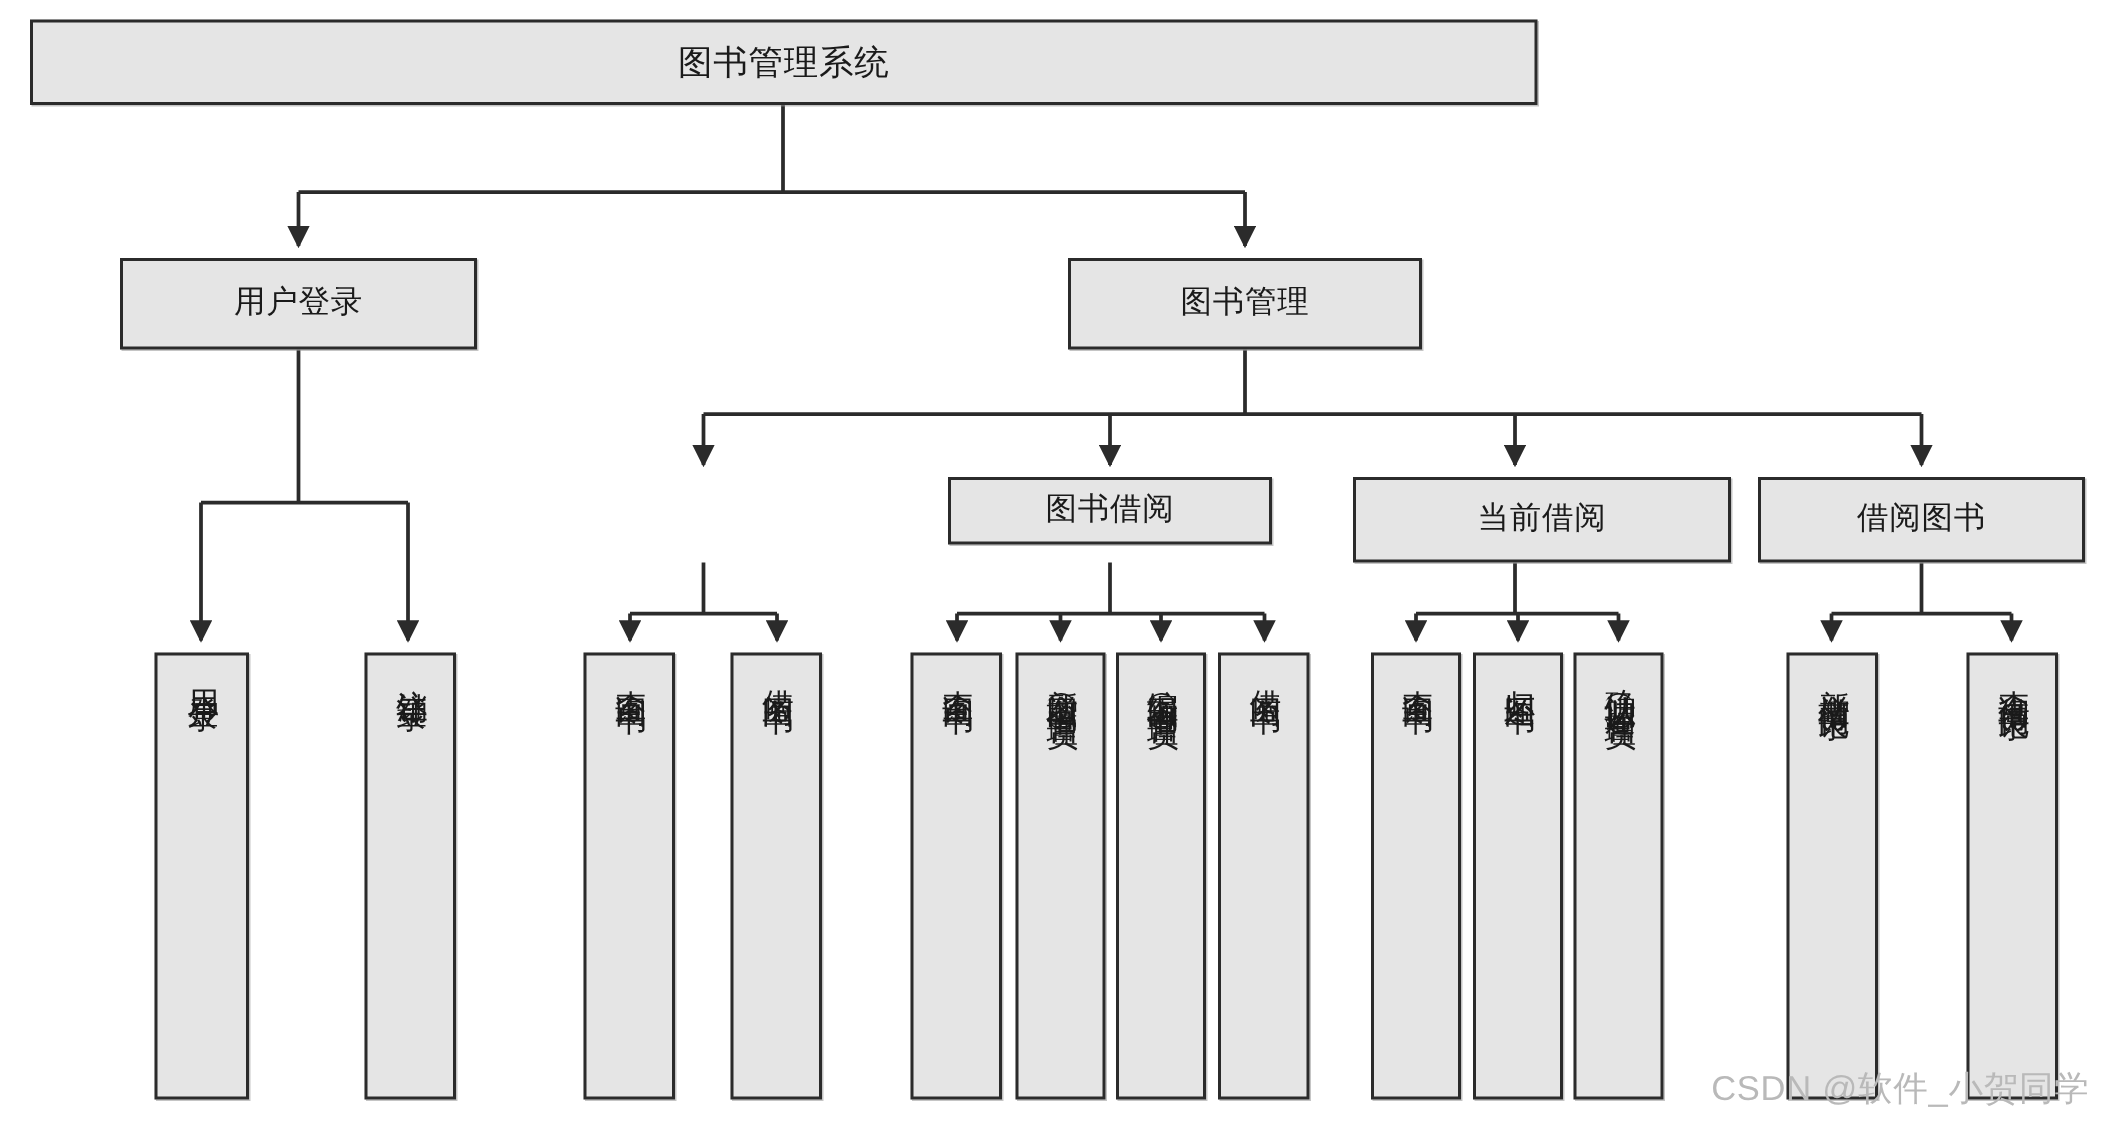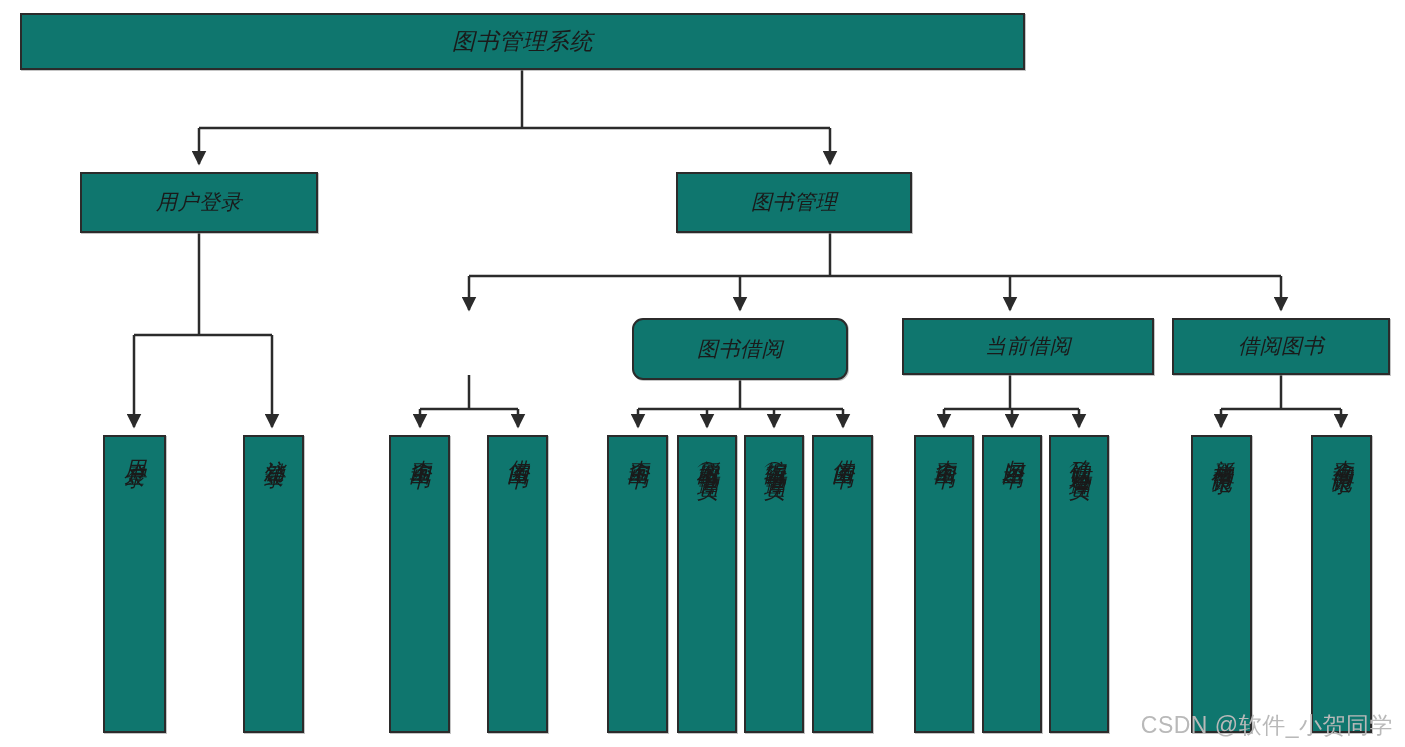--- a/index.html
+++ b/index.html
@@ -22,27 +22,26 @@
     left: 0;
     top: 0;
     width: 1405px;
     height: 747px;
     pointer-events: none;
   }
   .node {
     position: absolute;
     box-sizing: border-box;
     border: 2.5px solid #2b2b2b;
-    background: #0f766e;
+    background: #e5e5e5;
     display: flex;
     align-items: center;
     justify-content: center;
     color: #1a1a1a;
     box-shadow: 1px 1px 0 rgba(150,150,150,0.55);
-    font-style: italic;
   }
   .node .label {
     line-height: 1.16;
     text-align: center;
     letter-spacing: 0.5px;
   }
   .node.horiz .label {
     font-size: 21px;
     writing-mode: horizontal-tb;
   }
@@ -127,25 +126,25 @@
     </g>
   </svg>
 
   <div class="node horiz root" style="left:20px; top:13px; width:1005px; height:57px;">
     <span class="label">图书管理系统</span>
   </div>
 
   <div class="node horiz" style="left:80px; top:172px; width:238px; height:61px;">
     <span class="label">用户登录</span>
   </div>
-  <div class="node horiz" style="left:676px; top:172px; width:236px; height:61px;">
+  <div class="node horiz" style="left:712px; top:172px; width:236px; height:61px;">
     <span class="label">图书管理</span>
   </div>
 
-  <div class="node horiz" style="left:632px; top:318px; width:216px; height:62px;border-radius:11px;">
+  <div class="node horiz" style="left:632px; top:318px; width:216px; height:45px;">
     <span class="label">图书借阅</span>
   </div>
   <div class="node horiz" style="left:902px; top:318px; width:252px; height:57px;">
     <span class="label">当前借阅</span>
   </div>
   <div class="node horiz" style="left:1172px; top:318px; width:218px; height:57px;">
     <span class="label">借阅图书</span>
   </div>
 
   <div class="node vert" style="left:103px; top:435px; width:63px; height:298px;">

